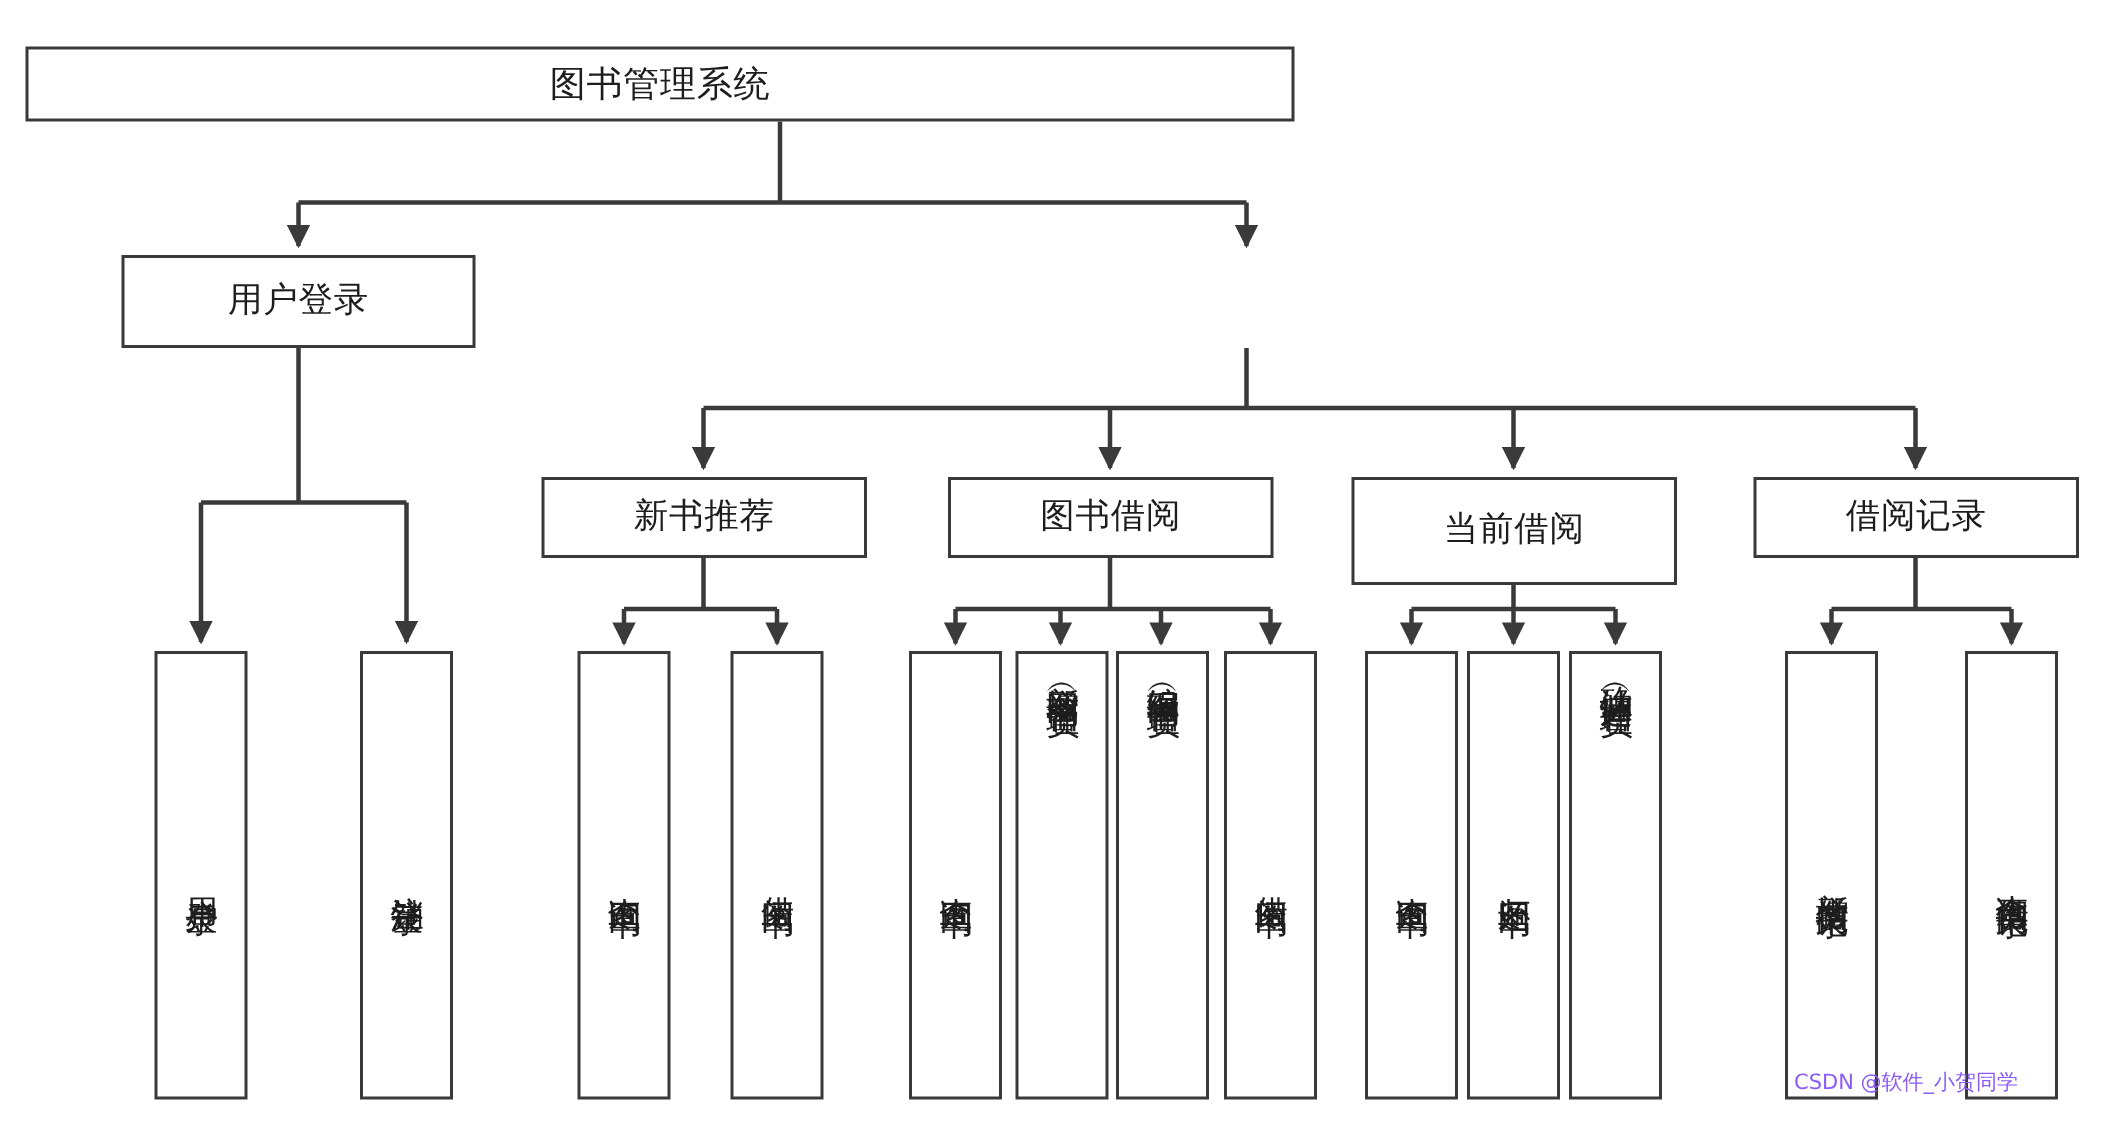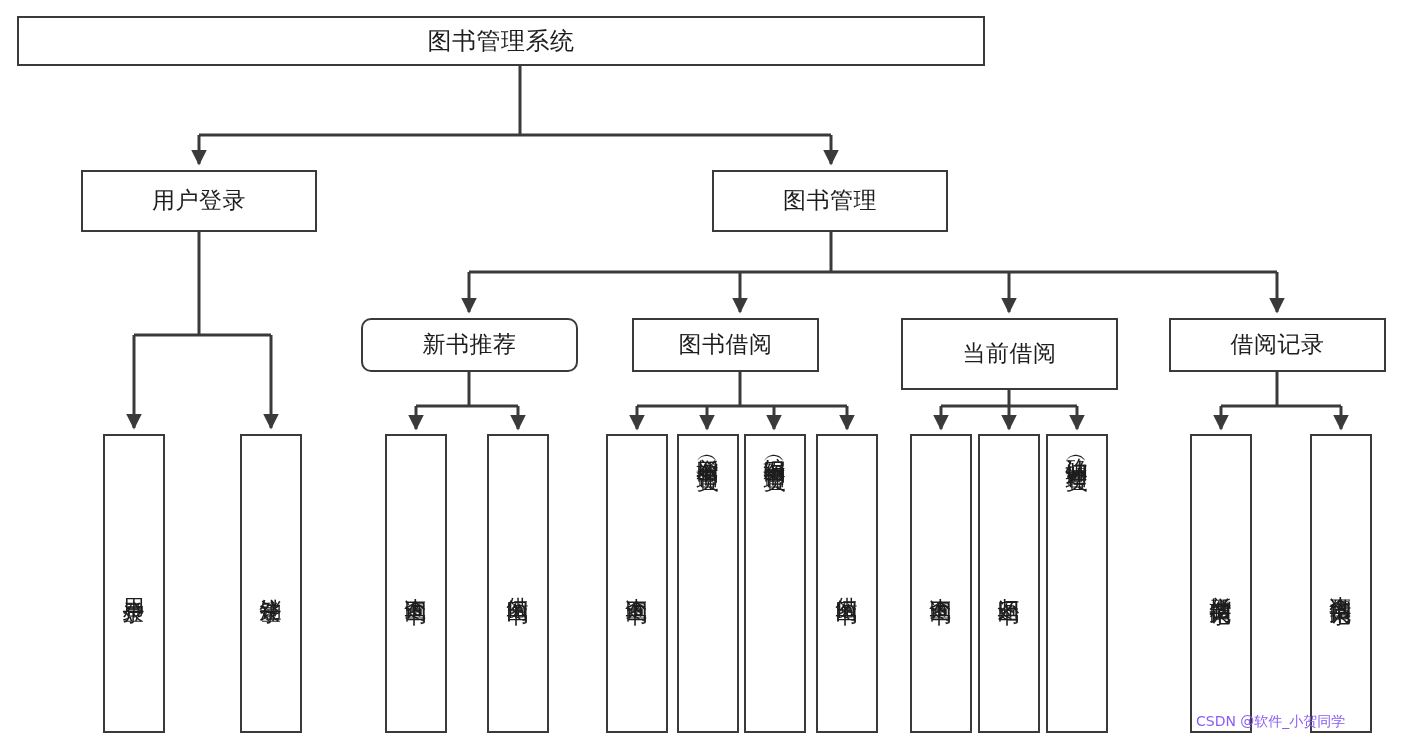--- a/index.html
+++ b/index.html
@@ -121,37 +121,34 @@
       <path d="M 1009 406 L 1009 429" marker-end="url(#arrow)"></path>
       <path d="M 1077 406 L 1077 429" marker-end="url(#arrow)"></path>
 
       <path d="M 1277 372 L 1277 406"></path>
       <path d="M 1221 406 L 1341 406"></path>
       <path d="M 1221 406 L 1221 429" marker-end="url(#arrow)"></path>
       <path d="M 1341 406 L 1341 429" marker-end="url(#arrow)"></path>
     </g>
   </svg>
 
-  <div class="node h root" style="left:17px; top:16px; width:968px; height:50px;">
+  <div class="node h root" style="left:17px; top:31px; width:846px; height:50px;">
     <span class="label">图书管理系统</span>
   </div>
 
   <div class="node h" style="left:81px; top:170px; width:236px; height:62px;">
     <span class="label">用户登录</span>
   </div>
 
-  <div class="node h" style="left:712px; top:170px; width:236px; height:62px;">
-    <span class="label">图书管理</span>
-  </div>
-
-  <div class="node h" style="left:361px; top:318px; width:217px; height:54px;border-radius:10px;">
+
+  <div class="node h" style="left:361px; top:318px; width:217px; height:54px;">
     <span class="label">新书推荐</span>
   </div>
 
-  <div class="node h" style="left:632px; top:318px; width:187px; height:54px;text-align:center;">
+  <div class="node h" style="left:632px; top:318px; width:217px; height:54px;text-align:center;">
     <span class="label">图书借阅</span>
   </div>
 
   <div class="node h" style="left:901px; top:318px; width:217px; height:72px;">
     <span class="label">当前借阅</span>
   </div>
 
   <div class="node h" style="left:1169px; top:318px; width:217px; height:54px;justify-content:center;">
     <span class="label">借阅记录</span>
   </div>

